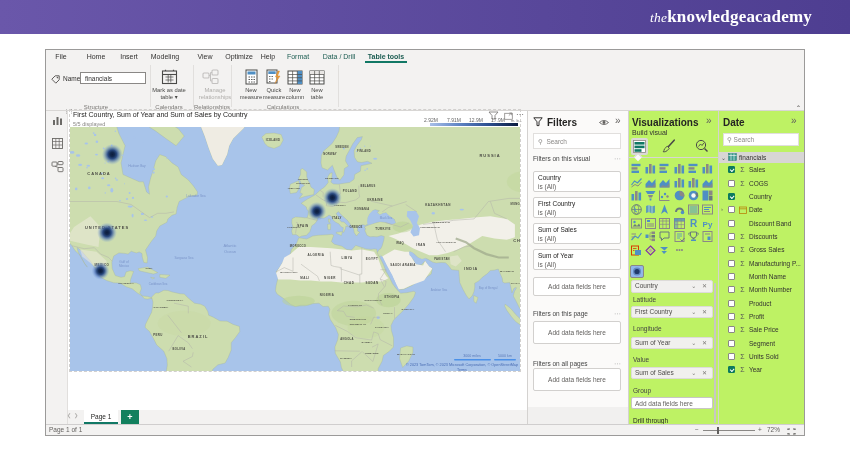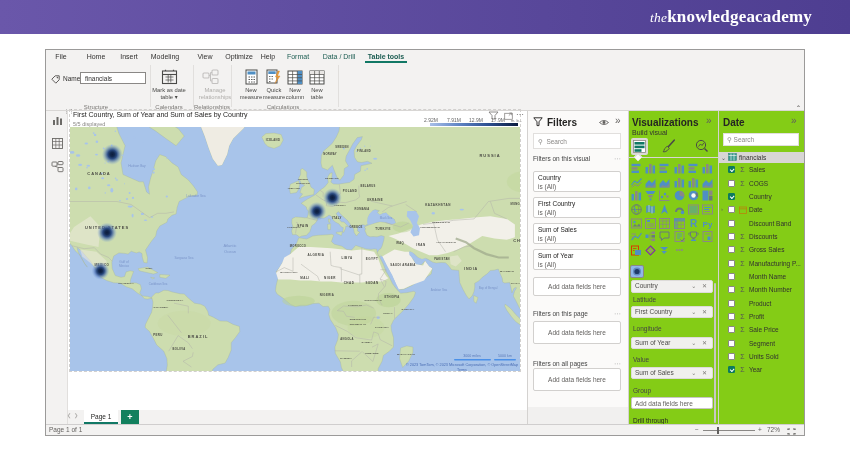--- a/index.html
+++ b/index.html
@@ -9,21 +9,21 @@
 .tab{position:absolute;top:0;height:13px;line-height:13px;text-align:center;color:#323130;font-size:7px}
 .ctx{color:#1b5c51}
 .tabsel{font-weight:bold;border-bottom:2px solid #117865}
 .vsep{position:absolute;width:1px;background:#e1dfdd}
 .ribbon{position:absolute;left:0;top:13px;width:758px;height:48px;background:#f3f2f1;border-bottom:1px solid #d8d6d4}
 .glabel{position:absolute;font-size:6px;color:#7a7875;text-align:center;top:41px}
 .btxt{position:absolute;font-size:5.8px;color:#4a4a48;text-align:center;line-height:6.5px;top:24px}
 .main{position:absolute;left:0;top:61px;width:758px;height:324px}
 .sbar{position:absolute;left:0;top:0;width:22px;height:313px;background:#f3f2f1;border-right:1px solid #e1dfdd}
 .canvas{position:absolute;left:22px;top:0;width:459px;height:299px;background:#fff}
-.pane{position:absolute;top:0;height:313px;background:#84cc16;font-size:6.5px}
+.pane{position:absolute;top:0;height:313px;background:#bef264;font-size:6.5px}
 .gut{position:absolute;top:0;width:1px;height:313px;background:#d4d2d0}
 .ptitle{position:absolute;font-weight:bold;font-size:10px;color:#252423}
 .card{position:absolute;left:5px;width:88px;background:#fff;border:1px solid #d2d0ce;border-radius:2px;padding:2px 4px;line-height:8.5px;height:21px}
 .addbox{position:absolute;left:5px;width:88px;background:#fff;border:1px solid #d2d0ce;border-radius:2px;text-align:center;color:#605e5c}
 .flabel{position:absolute;left:5px;font-size:6.5px;color:#605e5c}
 .fdots{position:absolute;right:8px;color:#999;font-size:7px}
 .pill{position:absolute;left:2px;width:82px;height:12px;background:#f1f0ee;border:1px solid #dddbd9;border-radius:2px;font-size:6.5px;line-height:10px;padding:0 3px;color:#4e4c4a}
 .pill .vx{float:right;color:#7a7875;font-size:6px;letter-spacing:2px}
 .wlabel{position:absolute;left:4px;font-size:6.5px;color:#444}
 .statusbar{position:absolute;left:0;top:374px;width:758px;height:11px;background:#f3f2f1;border-top:1px solid #d0cece;font-size:6.5px;color:#605e5c;line-height:10px}

